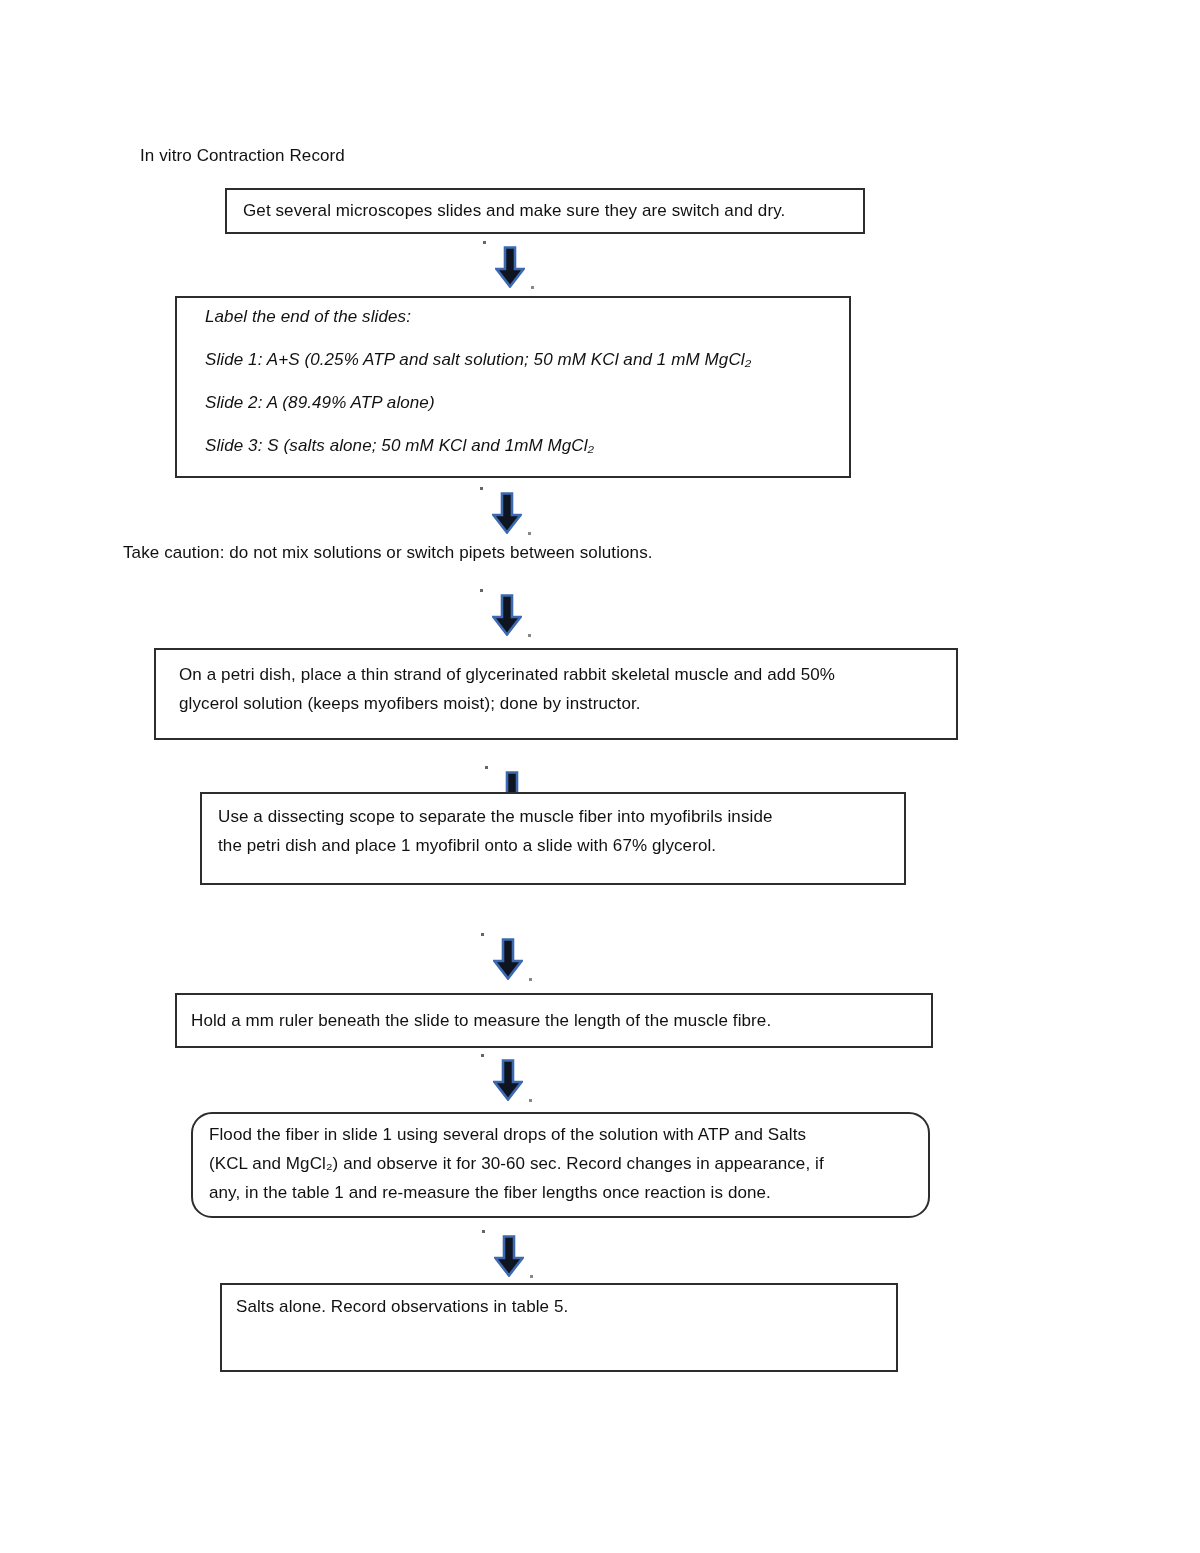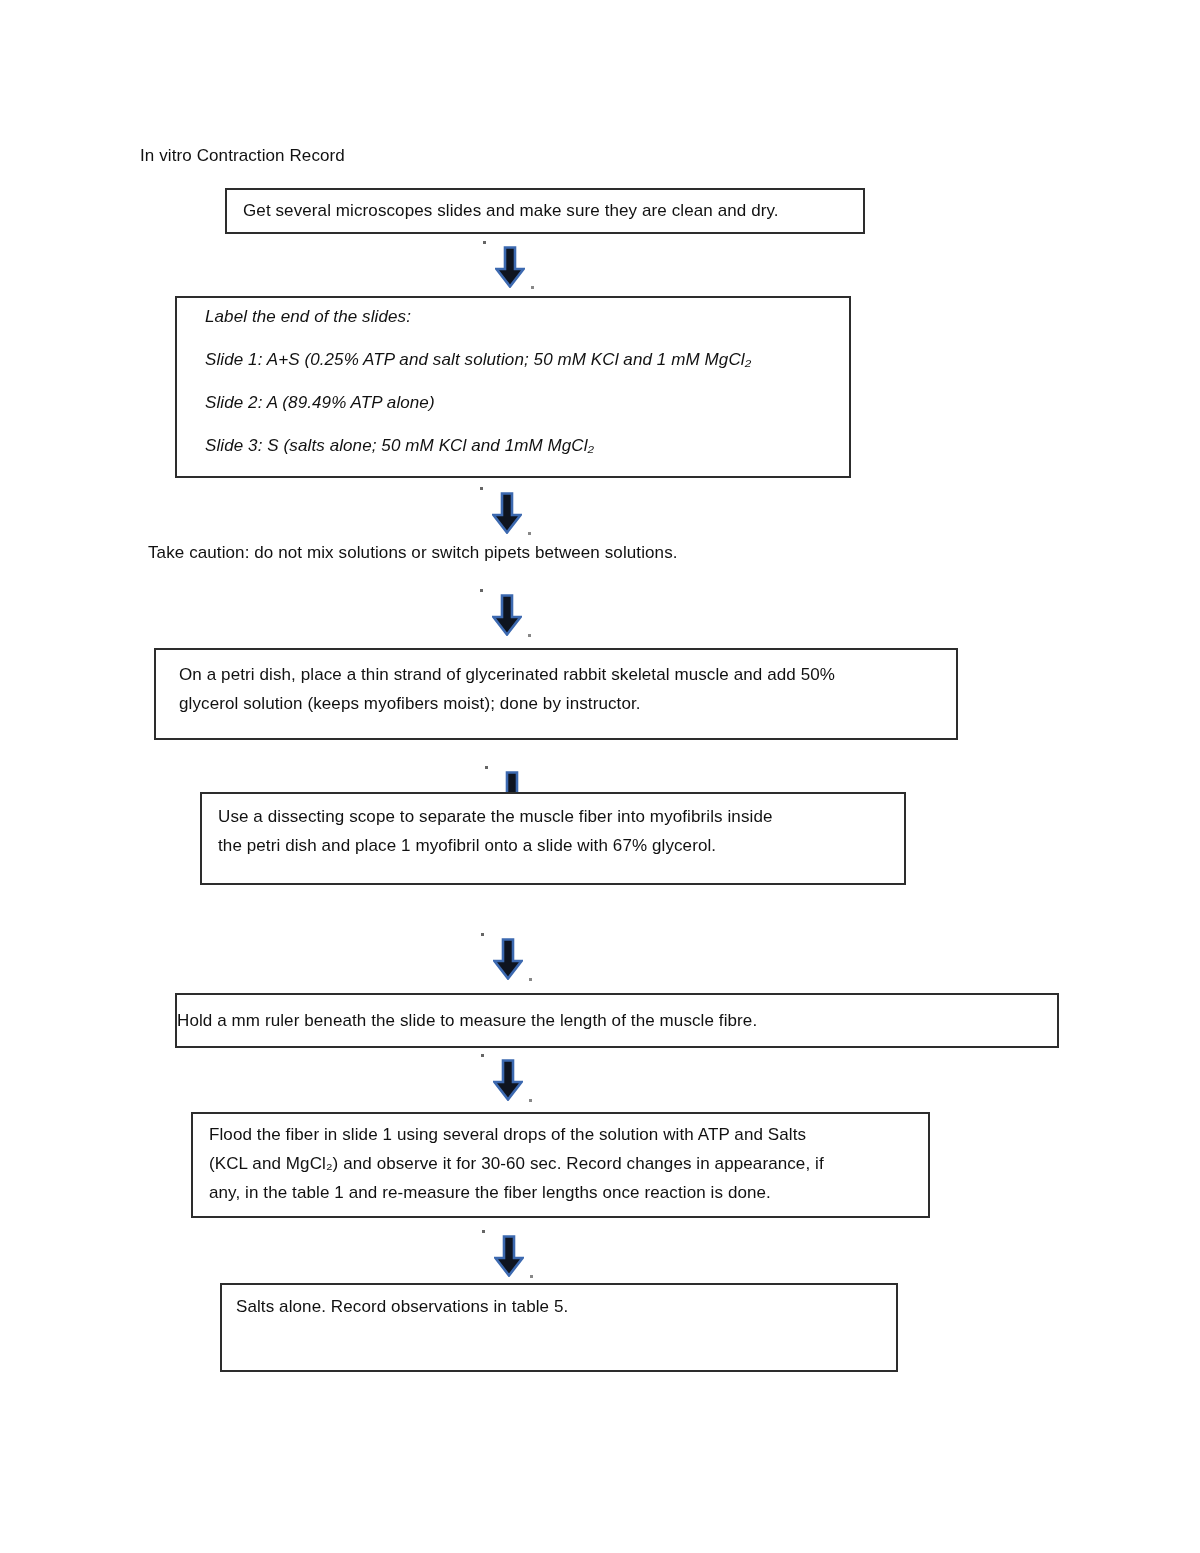--- a/index.html
+++ b/index.html
@@ -20,42 +20,42 @@
     overflow:hidden;
   }
   .title{
     position:absolute;
     left:140px; top:146px;
     font-size:17px;
     letter-spacing:0.1px;
   }
   .caution{
     position:absolute;
-    left:148px; top:543px;
+    left:123px; top:543px;
     font-size:17px;
     letter-spacing:0.1px;
   }
   .box{
     position:absolute;
     border:2px solid var(--box-border);
     background:#fff;
     box-sizing:border-box;
     font-size:17px;
     letter-spacing:0.1px;
   }
   .box .line{white-space:nowrap;}
   .box1{left:225px; top:188px; width:640px; height:46px; display:flex; align-items:center; padding-left:16px;}
   .box2{left:175px; top:296px; width:676px; height:182px; padding:10px 28px;font-style:italic;}
   .box2 .line{line-height:18px; margin-bottom:25px;}
   .box3{left:154px; top:648px; width:804px; height:92px; padding:10px 16px;}
   .box3 .line{line-height:29px;margin-left:7px;}
   .box4{left:200px; top:792px; width:706px; height:93px; padding:8px 16px;}
   .box4 .line{line-height:29px;}
-  .box5{left:175px; top:993px; width:884px; height:55px; display:flex; align-items:center; }
-  .box6{left:191px; top:1112px; width:739px; height:106px; padding:6px 16px;}
+  .box5{left:175px; top:993px; width:758px; height:55px; display:flex; align-items:center; padding-left:14px;}
+  .box6{left:191px; top:1112px; width:739px; height:106px; padding:6px 16px;border-radius:21px;}
   .box6 .line{line-height:29px;}
   .box7{left:220px; top:1283px; width:678px; height:89px; padding:7px 14px;}
   .box7 .line{line-height:29px;}
   .arrow{
     position:absolute;
     width:30px; height:42px;
   }
   
   .arrow::before{
     content:""; position:absolute; left:-12px; top:-5px;
@@ -81,21 +81,21 @@
   .a7{left:494px; top:1235px;}
 </style>
 </head>
 <body>
 
 <div class="page">
 
   <div class="title">In vitro Contraction Record</div>
 
   <div class="box box1">
-    <div class="line">Get several microscopes slides and make sure they are clean and dry.</div>
+    <div class="line">Get several microscopes slides and make sure they are switch and dry.</div>
   </div>
 
   <div class="arrow a1">
     <svg viewBox="0 0 30 42" aria-hidden="true">
         <polygon points="10,1.5 20,1.5 20,23 28.5,23 15,40.5 1.5,23 10,23"></polygon>
       </svg>
   </div>
 
   <div class="box box2">
     <div class="line">Label the end of the slides:</div>

